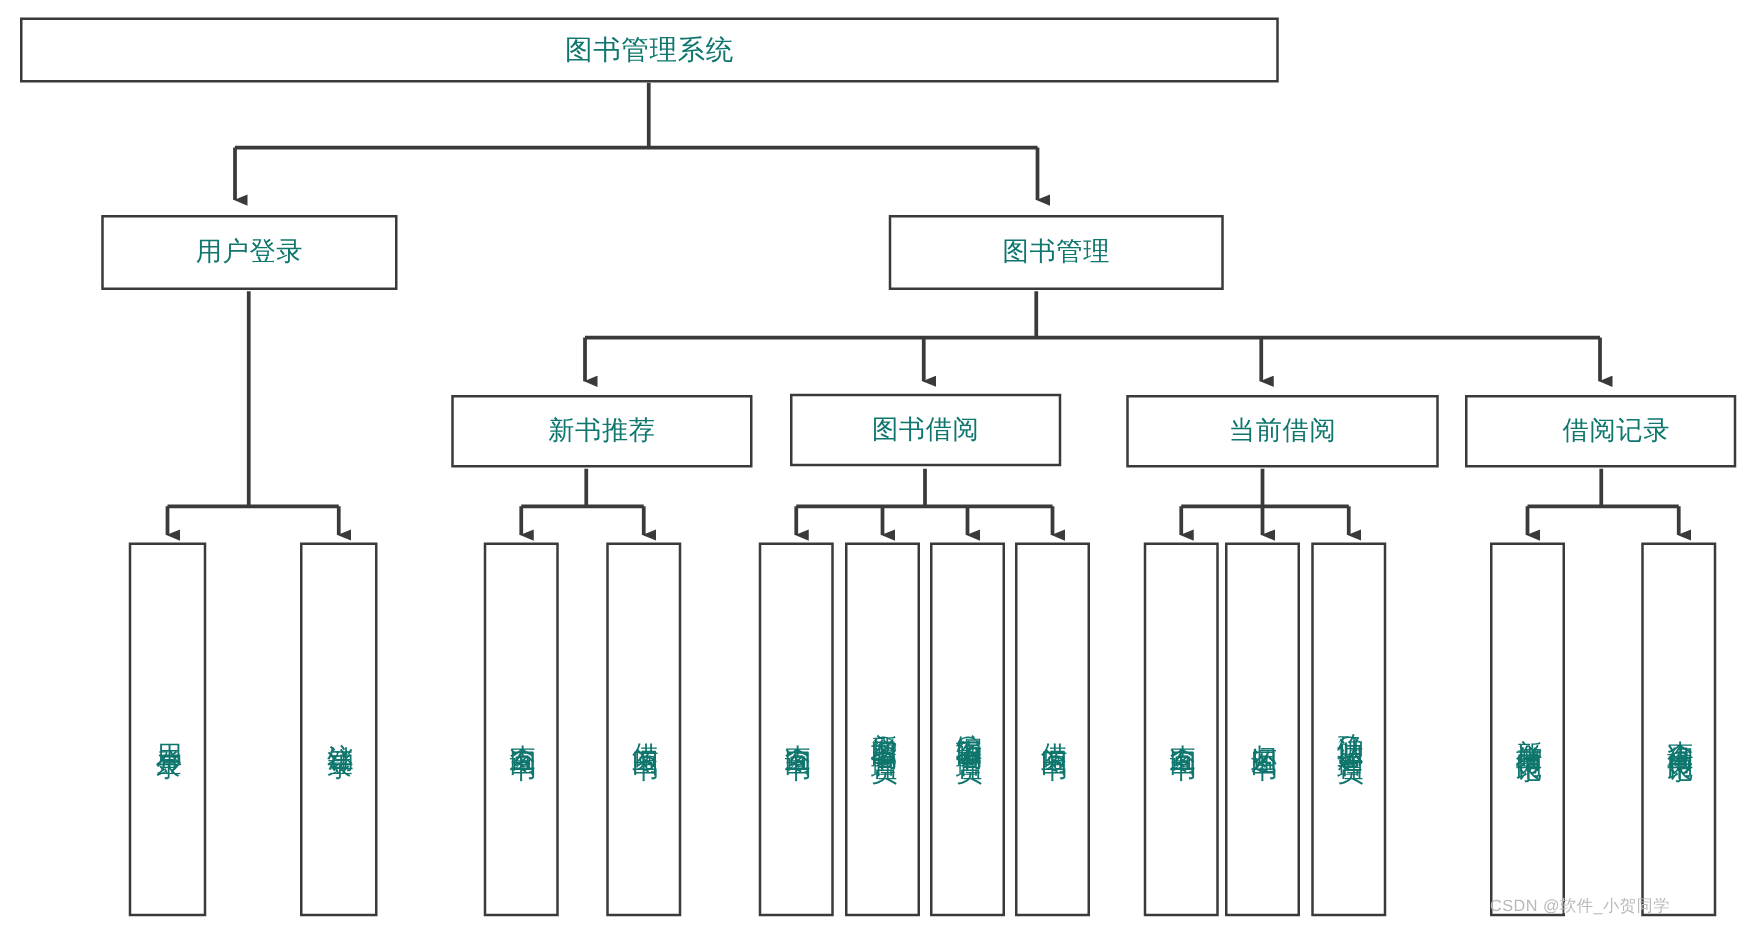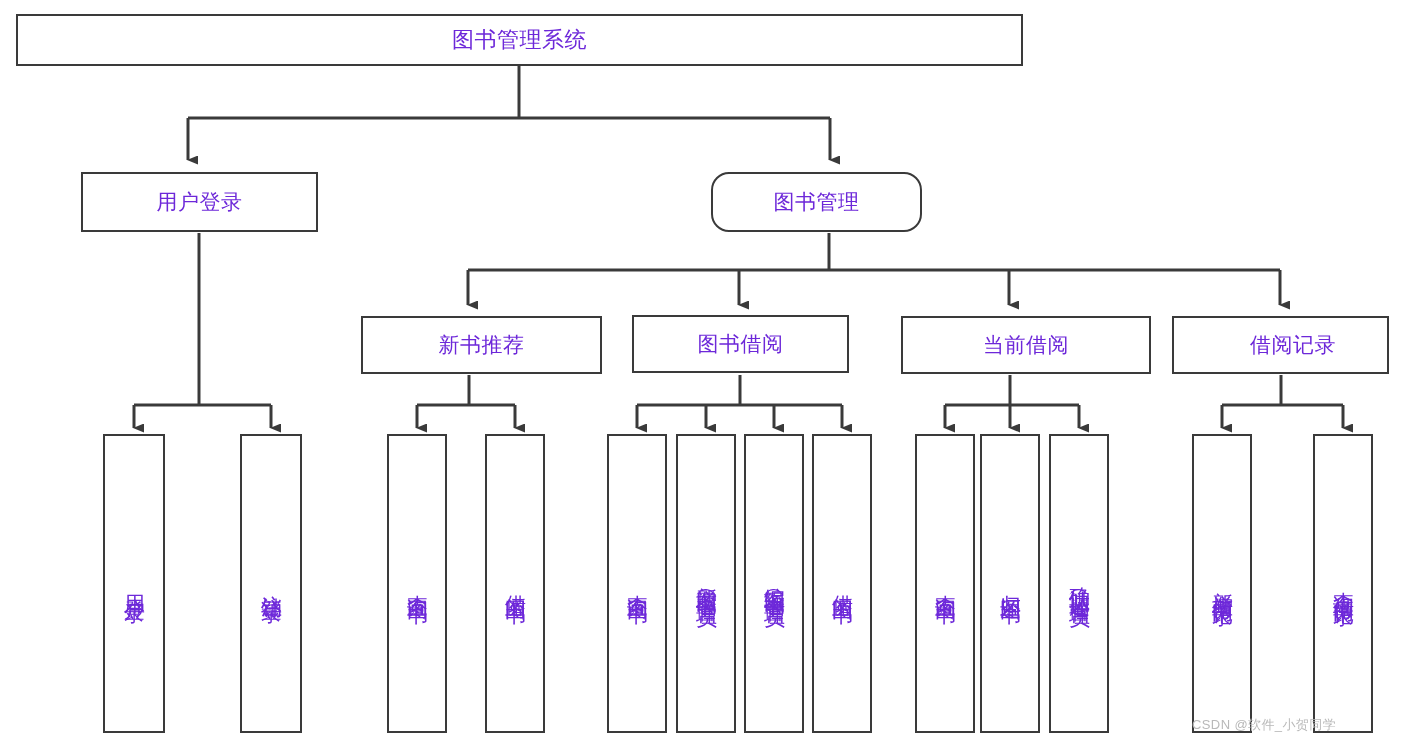--- a/index.html
+++ b/index.html
@@ -28,21 +28,21 @@
     position: absolute;
     box-sizing: border-box;
     background: #ffffff;
     border: 2px solid #3a3a3a;
     display: flex;
     align-items: center;
     justify-content: center;
     z-index: 2;
   }
   .node-label {
-    color: #6d28d9;
+    color: #0f766e;
     font-size: 21px;
     line-height: 1.18;
     letter-spacing: 0.5px;
     white-space: nowrap;
     text-align: center;
   }
   .node.vertical .node-label {
     writing-mode: vertical-rl;
     text-orientation: upright;
     letter-spacing: 3px;
@@ -114,21 +114,21 @@
     </g>
   </svg>
 
   <div class="node root" style="left:16px; top:14px; width:1007px; height:52px;">
     <span class="node-label">图书管理系统</span>
   </div>
 
   <div class="node" style="left:81px; top:172px; width:237px; height:60px;">
     <span class="node-label">用户登录</span>
   </div>
-  <div class="node" style="left:711px; top:172px; width:211px; height:60px;border-radius:18px;">
+  <div class="node" style="left:711px; top:172px; width:268px; height:60px;">
     <span class="node-label">图书管理</span>
   </div>
 
   <div class="node" style="left:361px; top:316px; width:241px; height:58px;">
     <span class="node-label">新书推荐</span>
   </div>
   <div class="node" style="left:632px; top:315px; width:217px; height:58px;">
     <span class="node-label">图书借阅</span>
   </div>
   <div class="node" style="left:901px; top:316px; width:250px; height:58px;">

